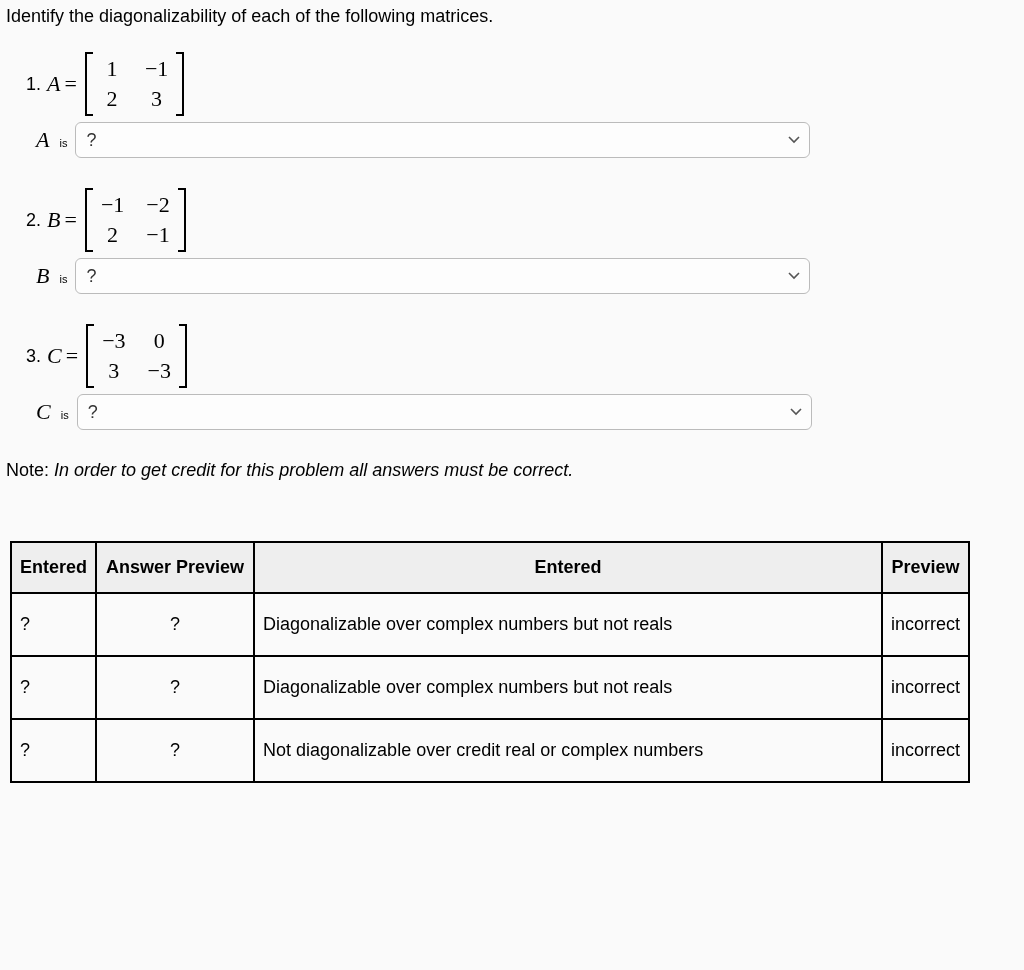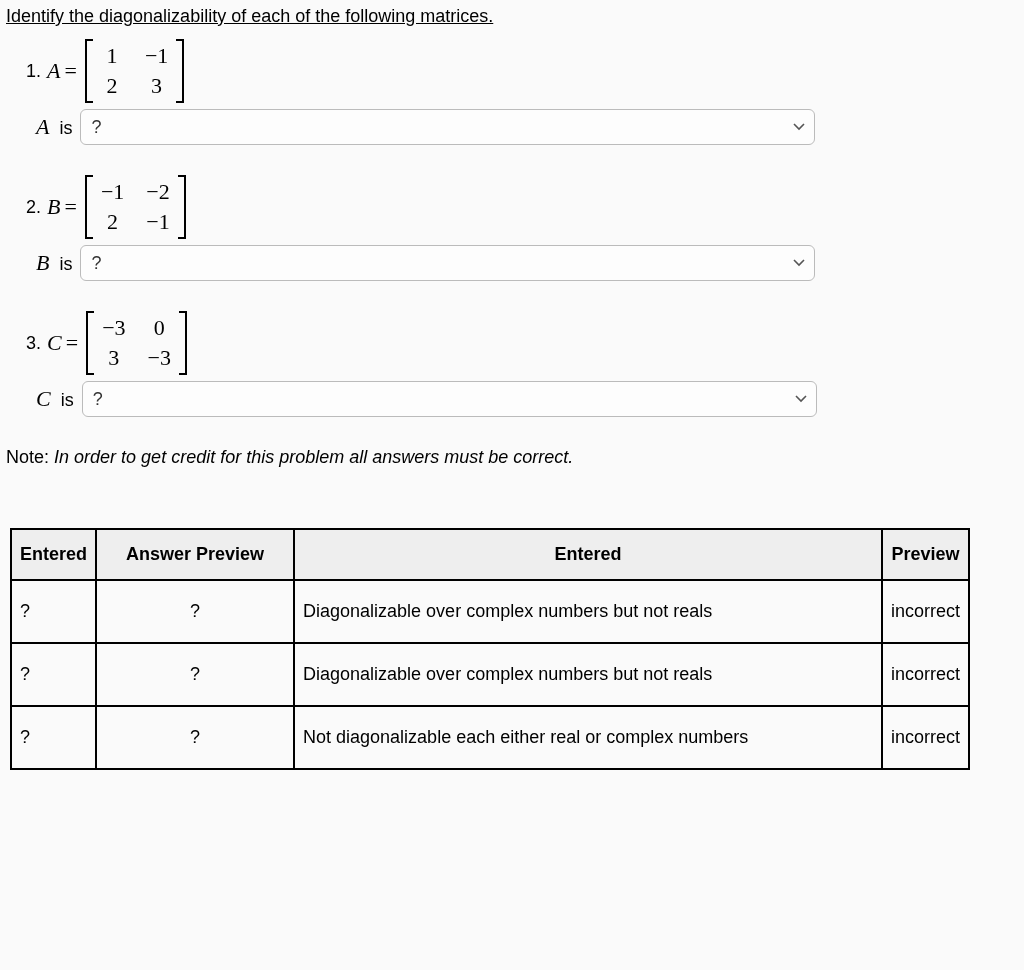--- a/index.html
+++ b/index.html
@@ -6,22 +6,21 @@
   body {
     font-family: Arial, Helvetica, sans-serif;
     font-size: 18px;
     margin: 0;
     padding: 6px 10px 10px 6px;
     background: #fafafa;
     color: #000;
     width: 1024px;
   }
   .intro {
-    margin-bottom: 12px;
-    text-decoration: underline;
+    margin-bottom: 25px;
   }
   .problem-item {
     margin-left: 20px;
     margin-bottom: 30px;
   }
   .item-line {
     display: flex;
     align-items: center;
     margin-bottom: 6px;
   }
@@ -65,21 +64,21 @@
     display: flex;
     align-items: center;
     margin-left: 10px;
     gap: 8px;
   }
   .var-is {
     display: flex;
     align-items: baseline;
     gap: 6px;
   }
-  .is-text { font-size: 18px; }
+  .is-text { font-size: 11px; }
   .select-wrap {
     position: relative;
     flex: 0 0 auto;
     width: 735px;
   }
   select {
     appearance: none;
     -webkit-appearance: none;
     width: 100%;
     height: 36px;
@@ -118,21 +117,21 @@
     text-align: left;
     vertical-align: middle;
   }
   table.results th {
     background: #eee;
     font-weight: bold;
     text-align: center;
     padding: 14px 8px;
   }
   table.results th.entered, table.results th.result { width: 72px; }
-  table.results th.preview { width: 198px; }
+  table.results th.preview { width: 158px; }
   table.results td.center { text-align: center; }
 </style>
 </head>
 <body>
 
 <div class="intro">Identify the diagonalizability of each of the following matrices.</div>
 
 <div id="items">
     <div class="problem-item">
     <div class="item-line">
@@ -258,17 +257,17 @@
   </tr>
       <tr>
     <td>?</td>
     <td class="center">?</td>
     <td>Diagonalizable over complex numbers but not reals</td>
     <td>incorrect</td>
   </tr>
       <tr>
     <td>?</td>
     <td class="center">?</td>
-    <td>Not diagonalizable each either real or complex numbers</td>
+    <td>Not diagonalizable over credit real or complex numbers</td>
     <td>incorrect</td>
   </tr>
     </tbody>
 </table>
 
 </body></html>

